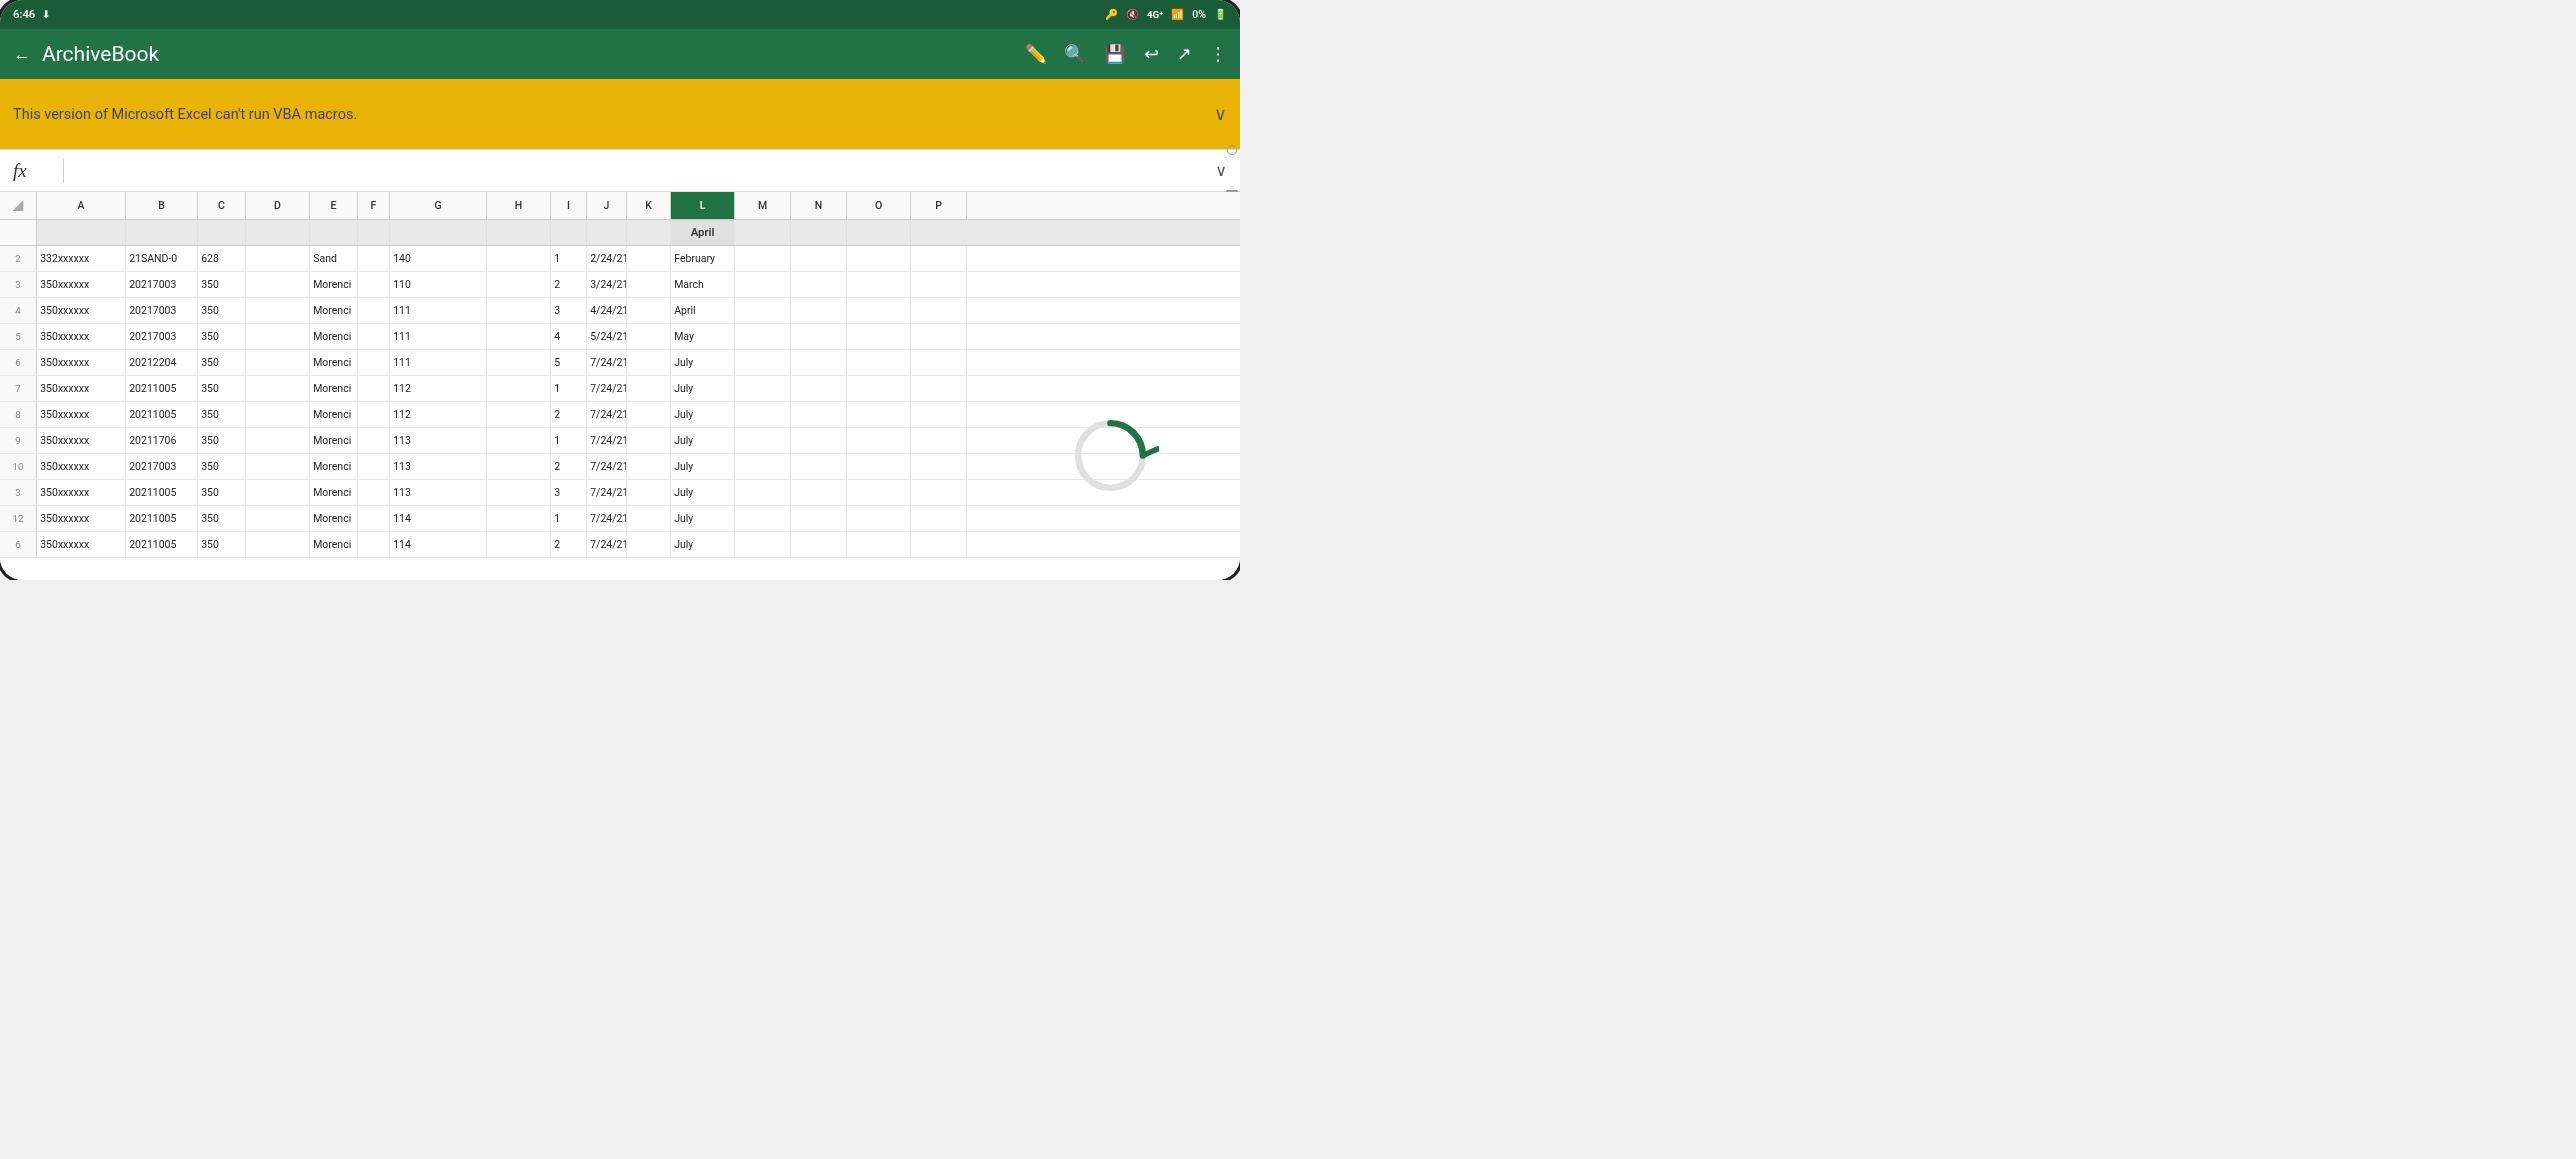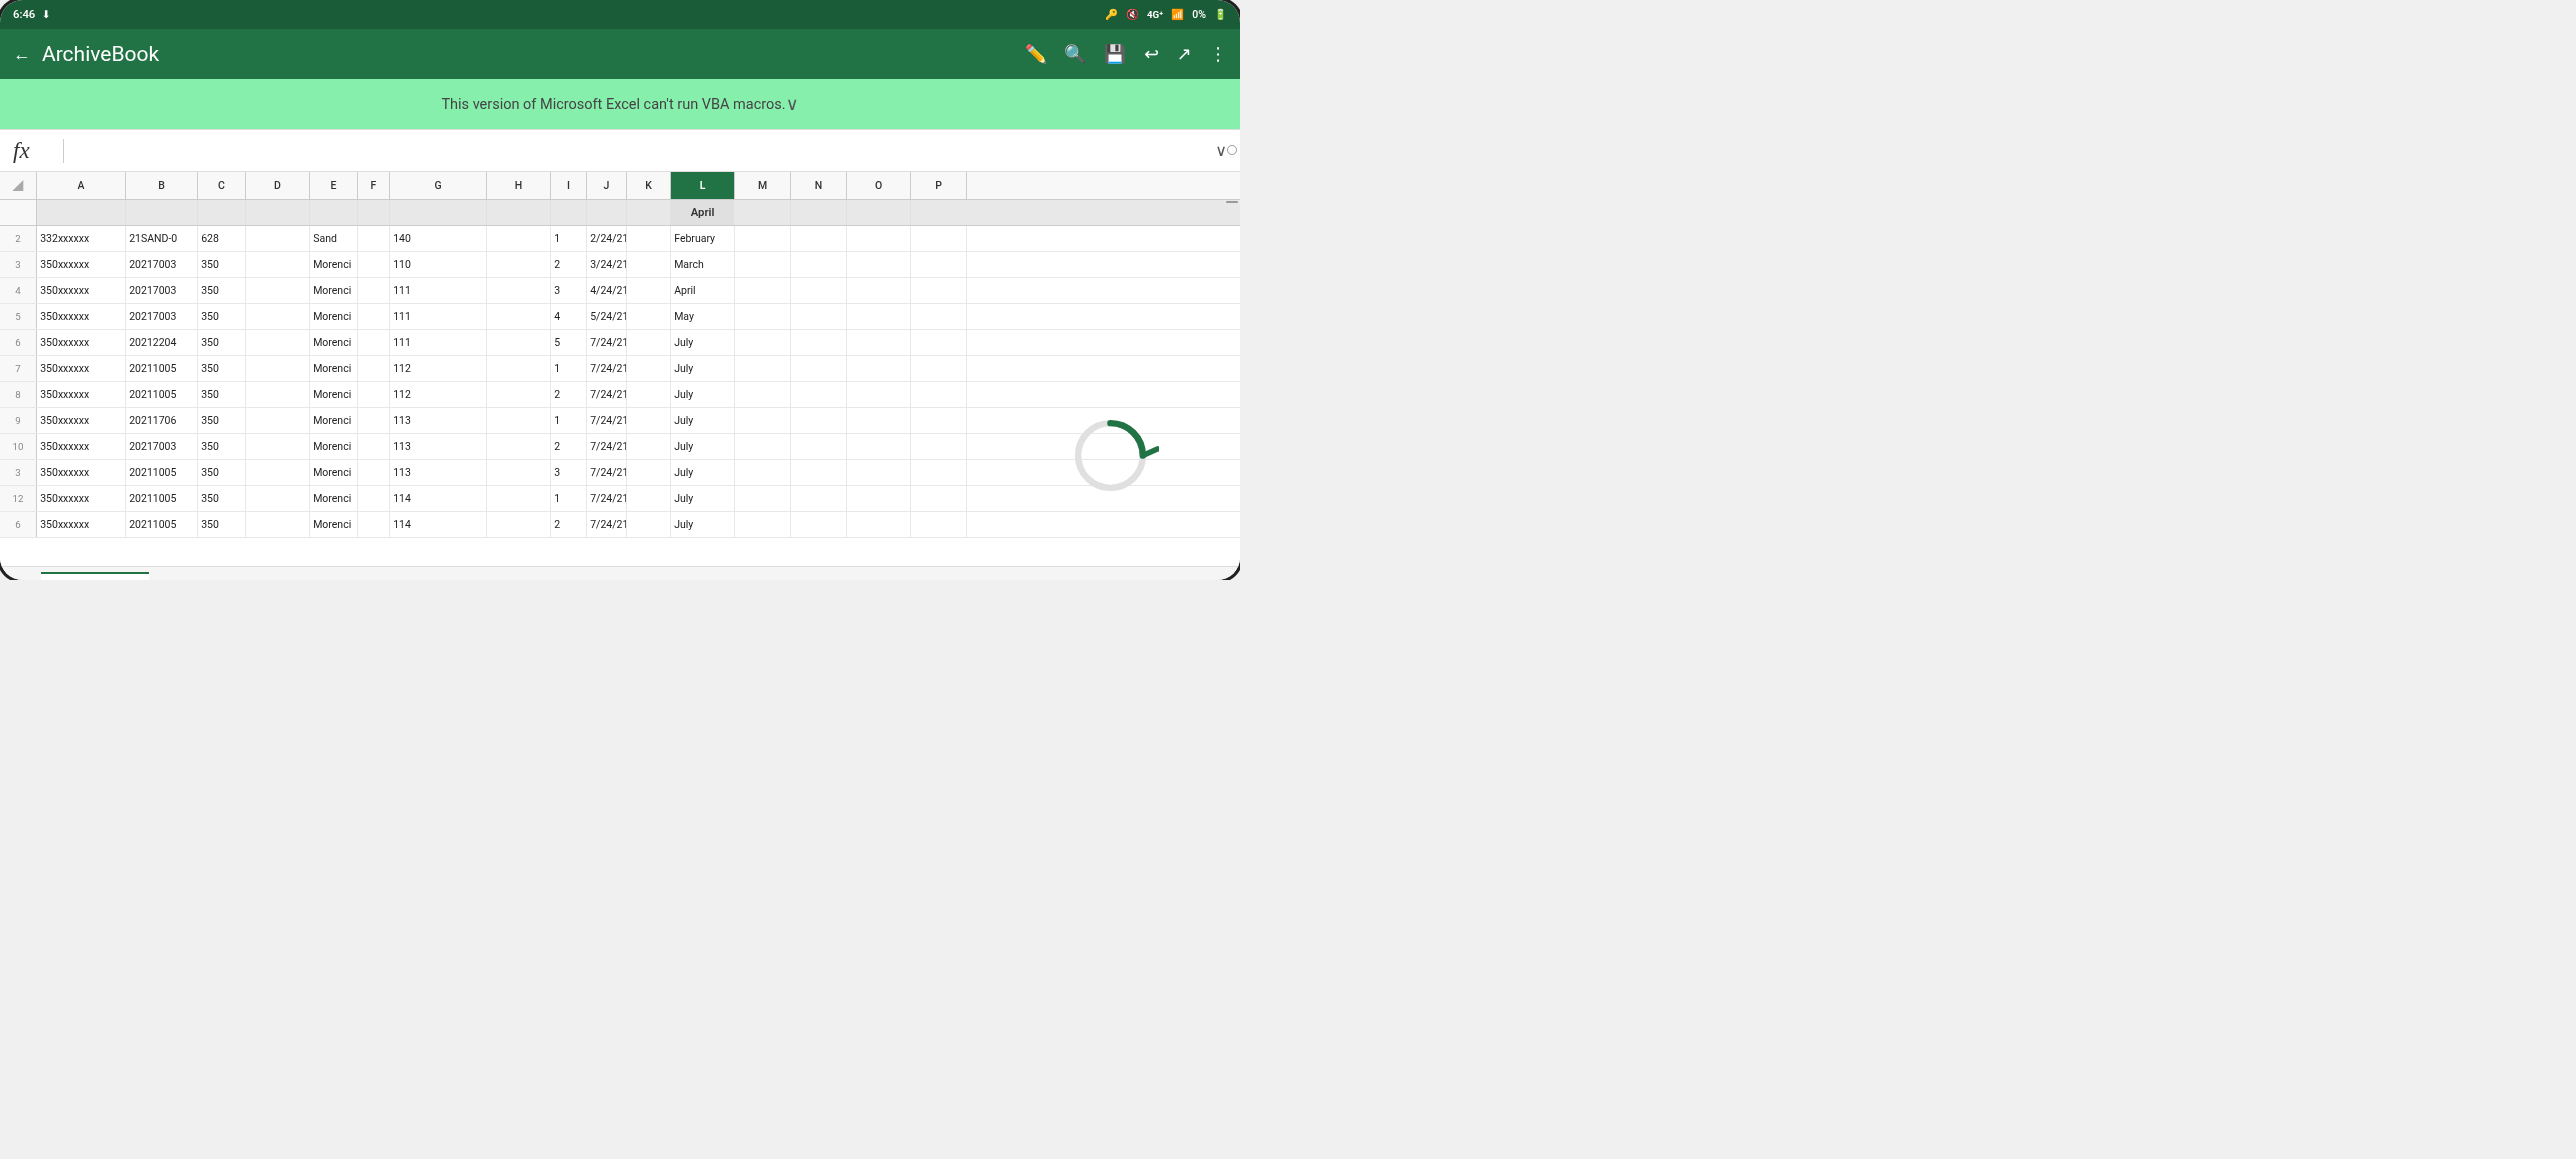--- a/index.html
+++ b/index.html
@@ -53,45 +53,45 @@
       gap: 17.7px;
     }
     .header-icon {
       color: white;
       font-size: 17.7px;
       cursor: pointer;
     }
 
     
     .vba-warning {
-      background: #86efac;
+      background: #eab308;
       border-bottom: 0.8px solid #ddd;
-      padding: 15px 13px;
-      display: flex;
-      align-items: center;
-      justify-content: center;
+      padding: 25px 13px;
+      display: flex;
+      align-items: center;
+      justify-content: space-between;
       font-size: 14.5px;
       color: #444;
       min-height: 42px;
     }
 
     
     .formula-bar {
       background: white;
       border-bottom: 0.8px solid #ddd;
       display: flex;
       align-items: center;
       padding: 4.8px 13px;
       min-height: 42px;
       position: relative;
     }
     .formula-icon {
       font-style: italic;
       font-family: Georgia, serif;
-      font-size: 23px;
+      font-size: 19px;
       color: #333;
       margin-right: 9.7px;
       min-width: 40px;
     }
     .formula-divider {
       width: 0.8px;
       height: 24px;
       background: #ccc;
       margin-right: 9.7px;
     }

